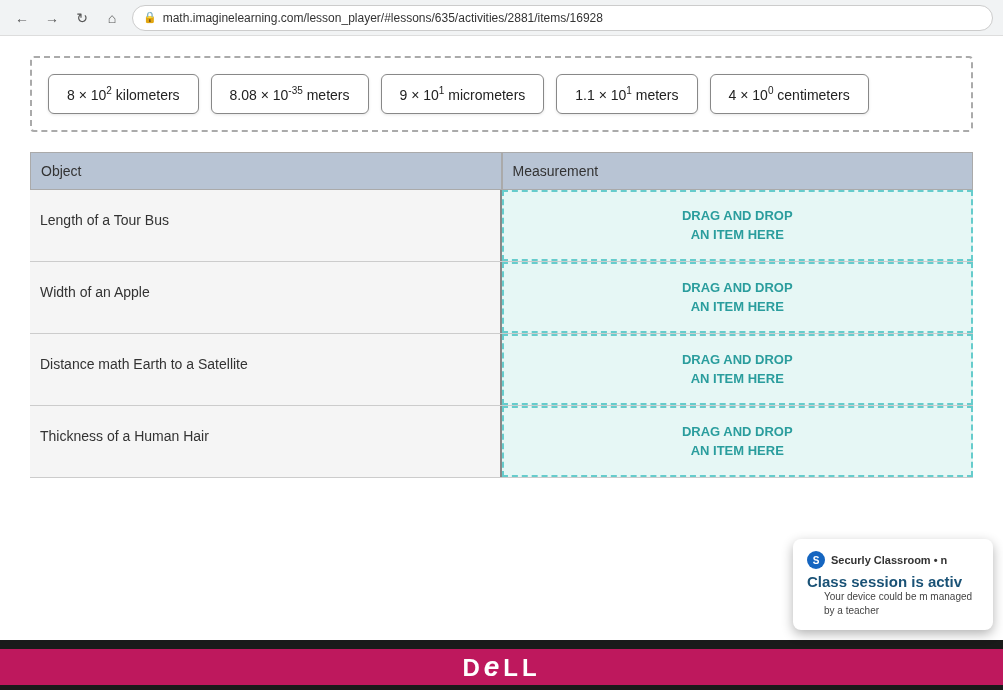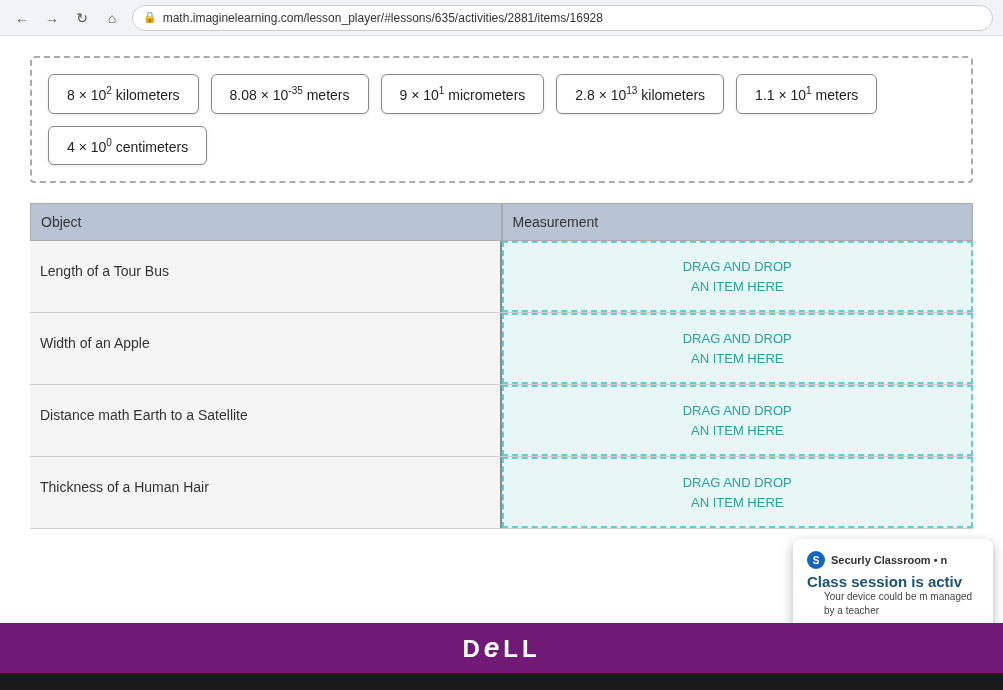--- a/index.html
+++ b/index.html
@@ -117,37 +117,37 @@
       color: #333;
       border-right: 2px solid #888;
     }
     .table-cell-drop {
       background: #e6f7f5;
       padding: 14px 10px;
       text-align: center;
       border: 2px dashed #6cc;
       color: #2a9d9d;
       font-size: 13px;
-      font-weight: normal;
+      font-weight: bold;
       display: flex;
       flex-direction: column;
       align-items: center;
       justify-content: center;
       min-height: 70px;
       line-height: 1.5;
     }
 
     
     .bottom-bar {
       position: absolute;
-      bottom: 17px;
+      bottom: 5px;
       left: 0;
       right: 0;
-      height: 50px;
-      background: #701a75;
+      height: 36px;
+      background: #be185d;
       display: flex;
       align-items: center;
       justify-content: center;
     }
     .dell-logo {
       color: white;
       font-size: 24px;
       font-weight: bold;
       letter-spacing: 4px;
     }
@@ -220,23 +220,20 @@
     <div class="drag-item">
       8 × 10<sup>2</sup> kilometers
     </div>
     <div class="drag-item">
       8.08 × 10<sup>-35</sup> meters
     </div>
     <div class="drag-item">
       9 × 10<sup>1</sup> micrometers
     </div>
     <div class="drag-item">
-      2.8 × 10<sup>13</sup> kilometers
-    </div>
-    <div class="drag-item">
       1.1 × 10<sup>1</sup> meters
     </div>
     <div class="drag-item">
       4 × 10<sup>0</sup> centimeters
     </div>
   </div>
 
   <div>
 
     <div class="table-header">

